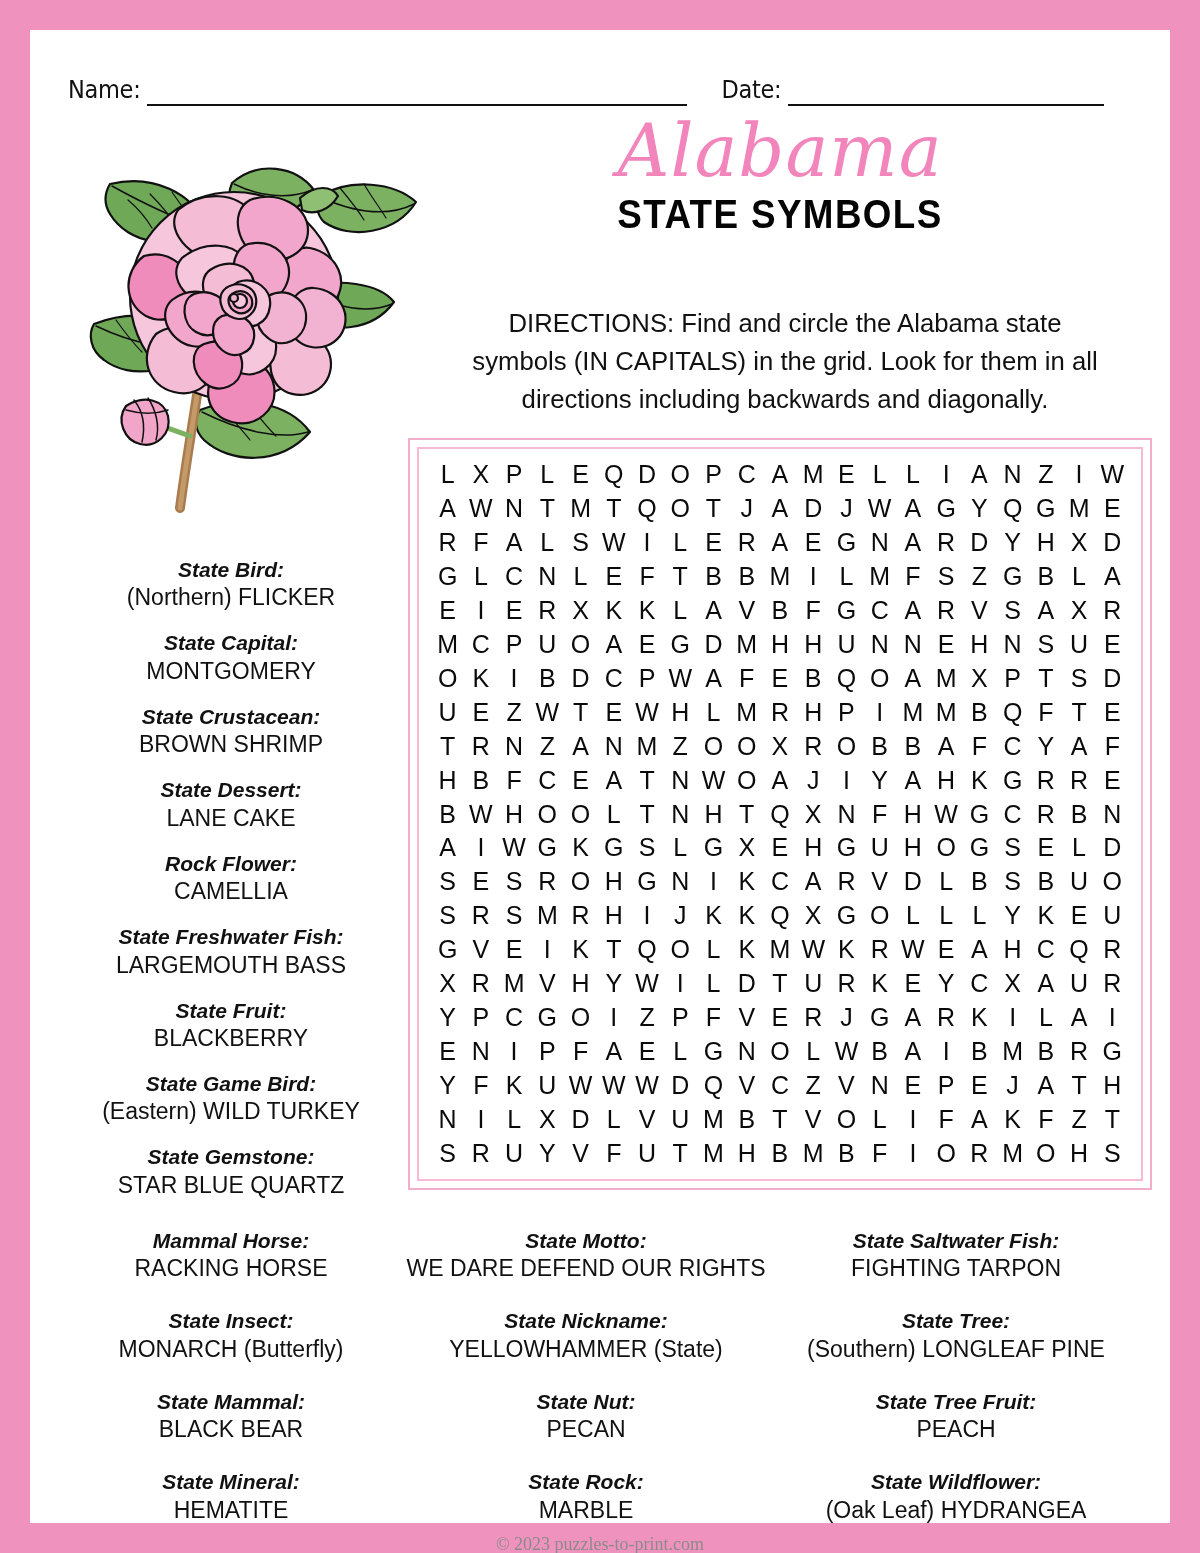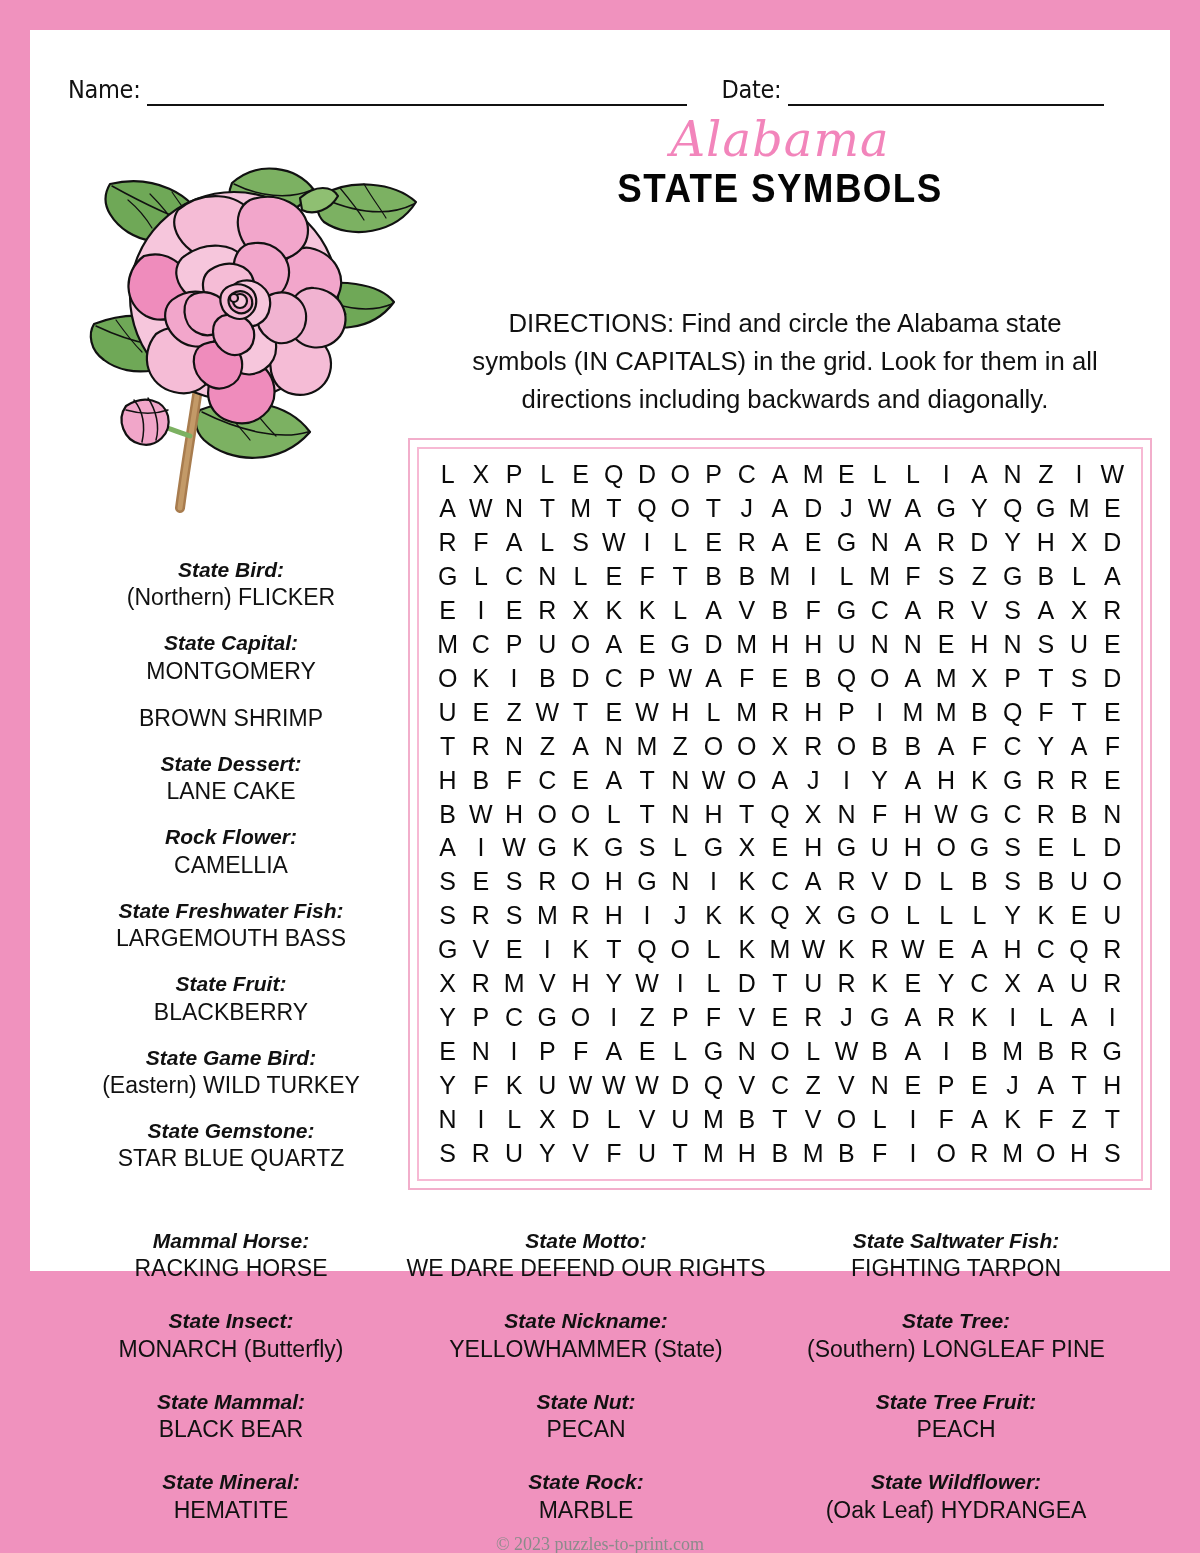--- a/index.html
+++ b/index.html
@@ -11,21 +11,21 @@
     height: 1553px;
     background: #F092BE;
     font-family: "Liberation Sans", sans-serif;
     overflow: hidden;
   }
   .page {
     position: absolute;
     left: 30px;
     top: 30px;
     width: 1140px;
-    height: 1241px;
+    height: 1493px;
     background: #ffffff;
     box-sizing: border-box;
   }
 
   
   .namedate {
     position: absolute;
     left: 38px;
     top: 30px;
     width: 1066px;
@@ -57,21 +57,21 @@
     position: absolute;
     left: 380px;
     top: 84px;
     width: 740px;
     text-align: center;
   }
   .title-script {
     font-family: "DejaVu Serif", serif;
     font-style: italic;
     font-weight: 400;
-    font-size: 48px;
+    font-size: 72px;
     line-height: 1.05;
     color: #F285BB;
     letter-spacing: 1px;
   }
   .title-sub {
     font-family: "Liberation Sans Narrow", "Liberation Sans", sans-serif;
     font-weight: bold;
     font-size: 40px;
     letter-spacing: 1.5px;
     color: #050505;
@@ -778,20 +778,21 @@
   <div class="side-col" id="side-col">
       <div class="entry">
         <div class="entry-label">State Bird:</div>
         <div class="entry-value">(Northern) FLICKER</div>
       </div>
       <div class="entry">
         <div class="entry-label">State Capital:</div>
         <div class="entry-value">MONTGOMERY</div>
       </div>
       <div class="entry">
+        <div class="entry-label">State Crustacean:</div>
         <div class="entry-value">BROWN SHRIMP</div>
       </div>
       <div class="entry">
         <div class="entry-label">State Dessert:</div>
         <div class="entry-value">LANE CAKE</div>
       </div>
       <div class="entry">
         <div class="entry-label">Rock Flower:</div>
         <div class="entry-value">CAMELLIA</div>
       </div>

